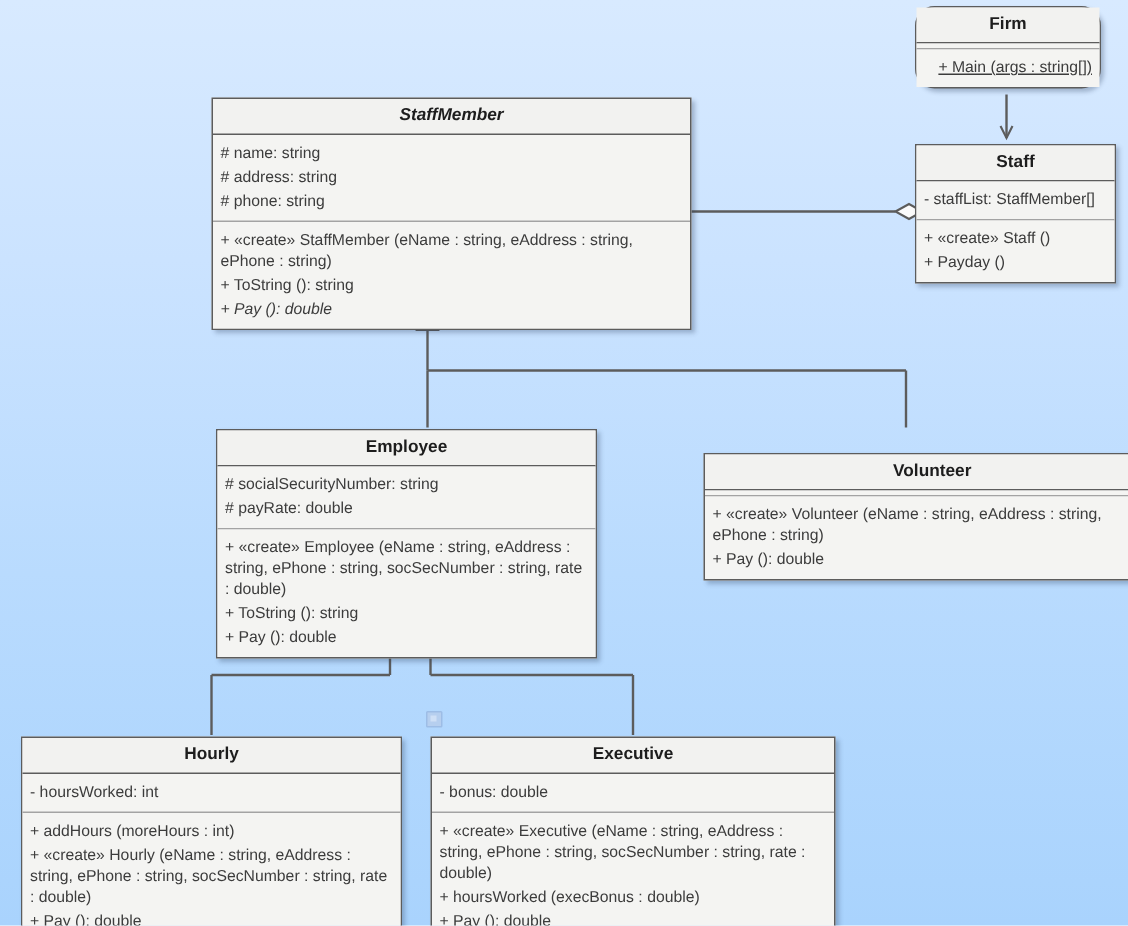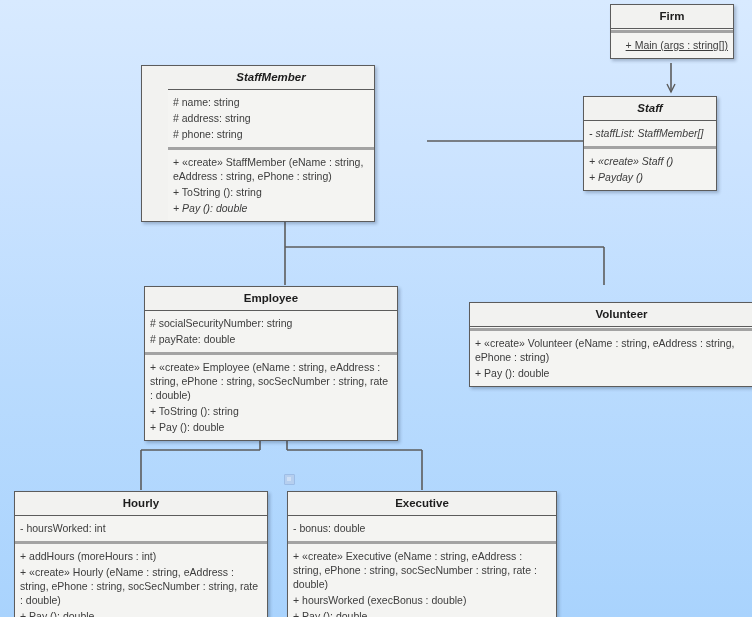--- a/index.html
+++ b/index.html
@@ -46,21 +46,21 @@
     border-bottom: 1px solid #5c5c5c;
     background: #f2f2f0;
     line-height: 13px;
   }
   .uml-title.abstract {
     font-style: italic;
   }
   .uml-compartment {
     box-sizing: border-box;
     padding: 4px 5px 5px 5px;
-    border-bottom: 3px solid #a3a3a3;
+    border-bottom: 1px solid #a3a3a3;
     background: #f4f4f2;
   }
   .uml-compartment.last {
     border-bottom: none;
   }
   .uml-compartment.empty {
     padding: 0;
     height: 4px;
   }
   .uml-feature {
@@ -138,40 +138,40 @@
     <g>
       <polygon points="287,411 280,426 294,426" fill="#fbfbfb" stroke="#5c5c5c" stroke-width="1.4"></polygon>
       <line x1="287" y1="426" x2="287" y2="450" stroke="#5c5c5c" stroke-width="1.6"></line>
       <line x1="287" y1="450" x2="422" y2="450" stroke="#5c5c5c" stroke-width="1.6"></line>
       <line x1="422" y1="450" x2="422" y2="490" stroke="#5c5c5c" stroke-width="1.6"></line>
     </g>
   </svg>
 
   <div class="marker-icon" style="left:284px; top:474px;"></div>
 
-  <div class="uml-class" style="left:610px; top:4px; width:124px;">
+  <div class="uml-class" style="left:610px; top:4px; width:124px;border-radius:13px;">
     <div class="uml-title">Firm</div>
     <div class="uml-compartment empty"></div>
     <div class="uml-compartment last">
       <div class="uml-feature underline">+ Main (args : string[])</div>
     </div>
   </div>
 
-  <div class="uml-class" style="left:583px; top:96px; width:134px;font-style:italic;">
+  <div class="uml-class" style="left:610px; top:96px; width:134px;">
     <div class="uml-title">Staff</div>
     <div class="uml-compartment">
       <div class="uml-feature">- staffList: StaffMember[]</div>
     </div>
     <div class="uml-compartment last">
       <div class="uml-feature">+ «create» Staff ()</div>
       <div class="uml-feature">+ Payday ()</div>
     </div>
   </div>
 
-  <div class="uml-class" style="left:141px; top:65px; width:234px;padding-left:26px;">
+  <div class="uml-class" style="left:141px; top:65px; width:320px;">
     <div class="uml-title abstract">StaffMember</div>
     <div class="uml-compartment">
       <div class="uml-feature"># name: string</div>
       <div class="uml-feature"># address: string</div>
       <div class="uml-feature"># phone: string</div>
     </div>
     <div class="uml-compartment last">
       <div class="uml-feature">+ «create» StaffMember (eName : string, eAddress : string, ePhone : string)</div>
       <div class="uml-feature">+ ToString (): string</div>
       <div class="uml-feature italic">+ Pay (): double</div>

